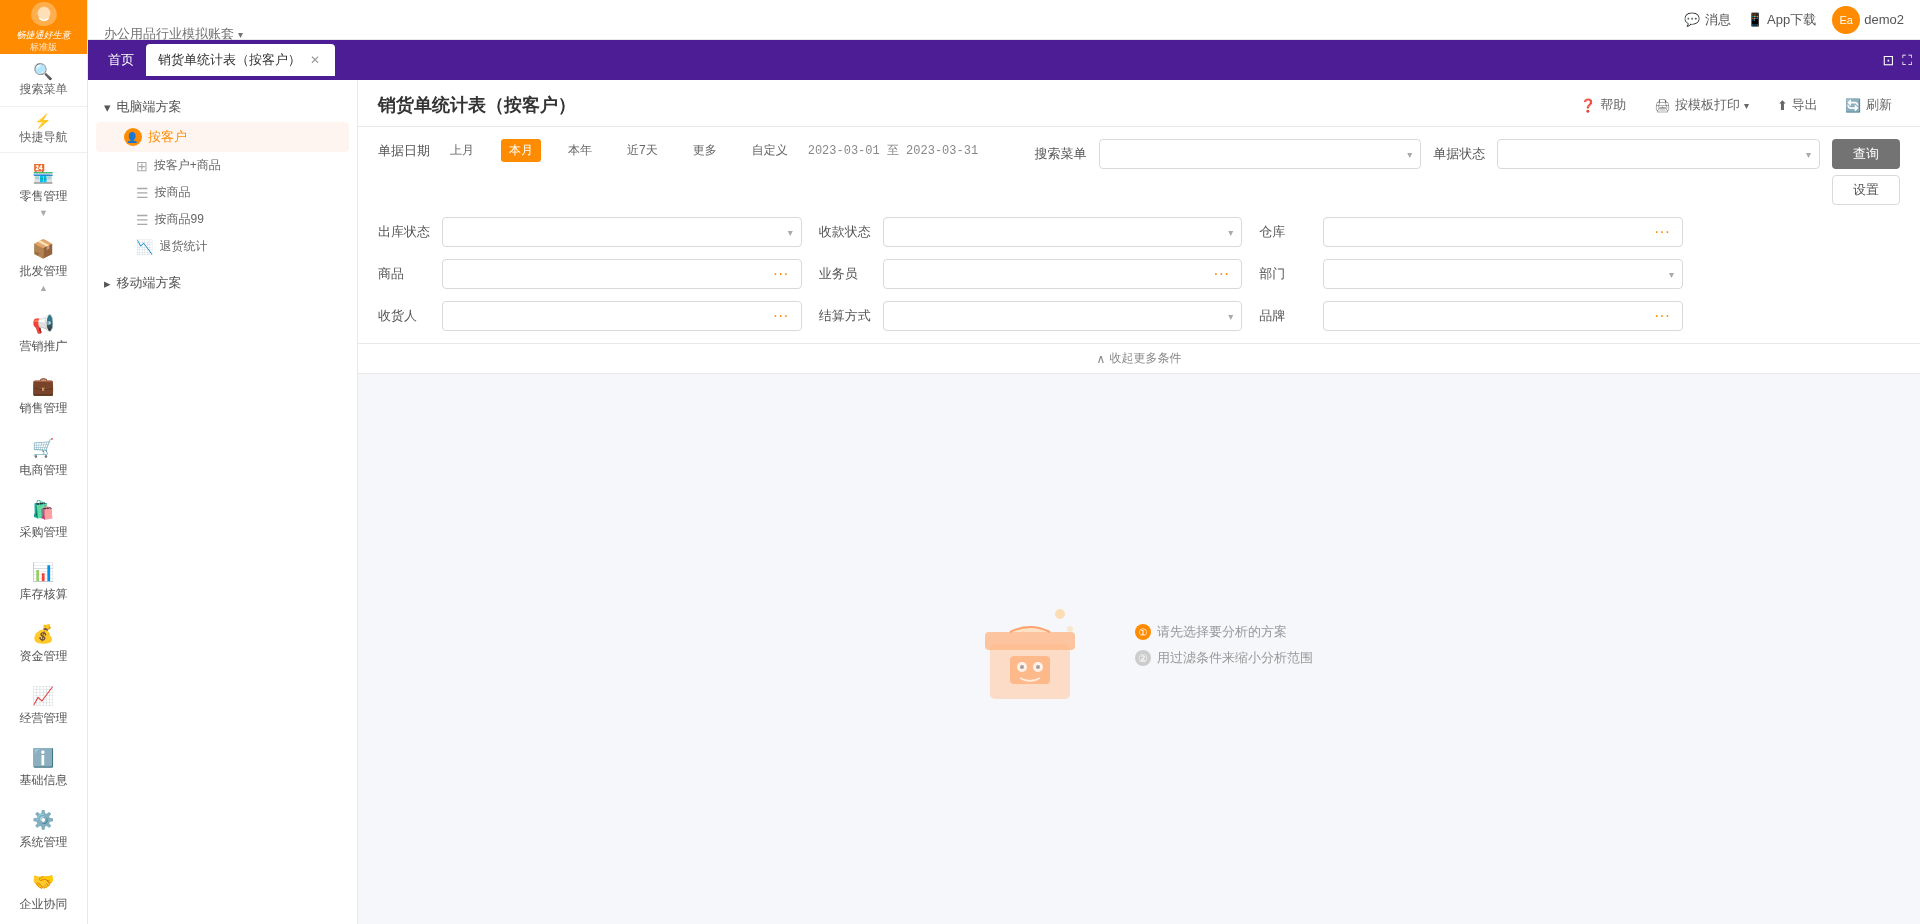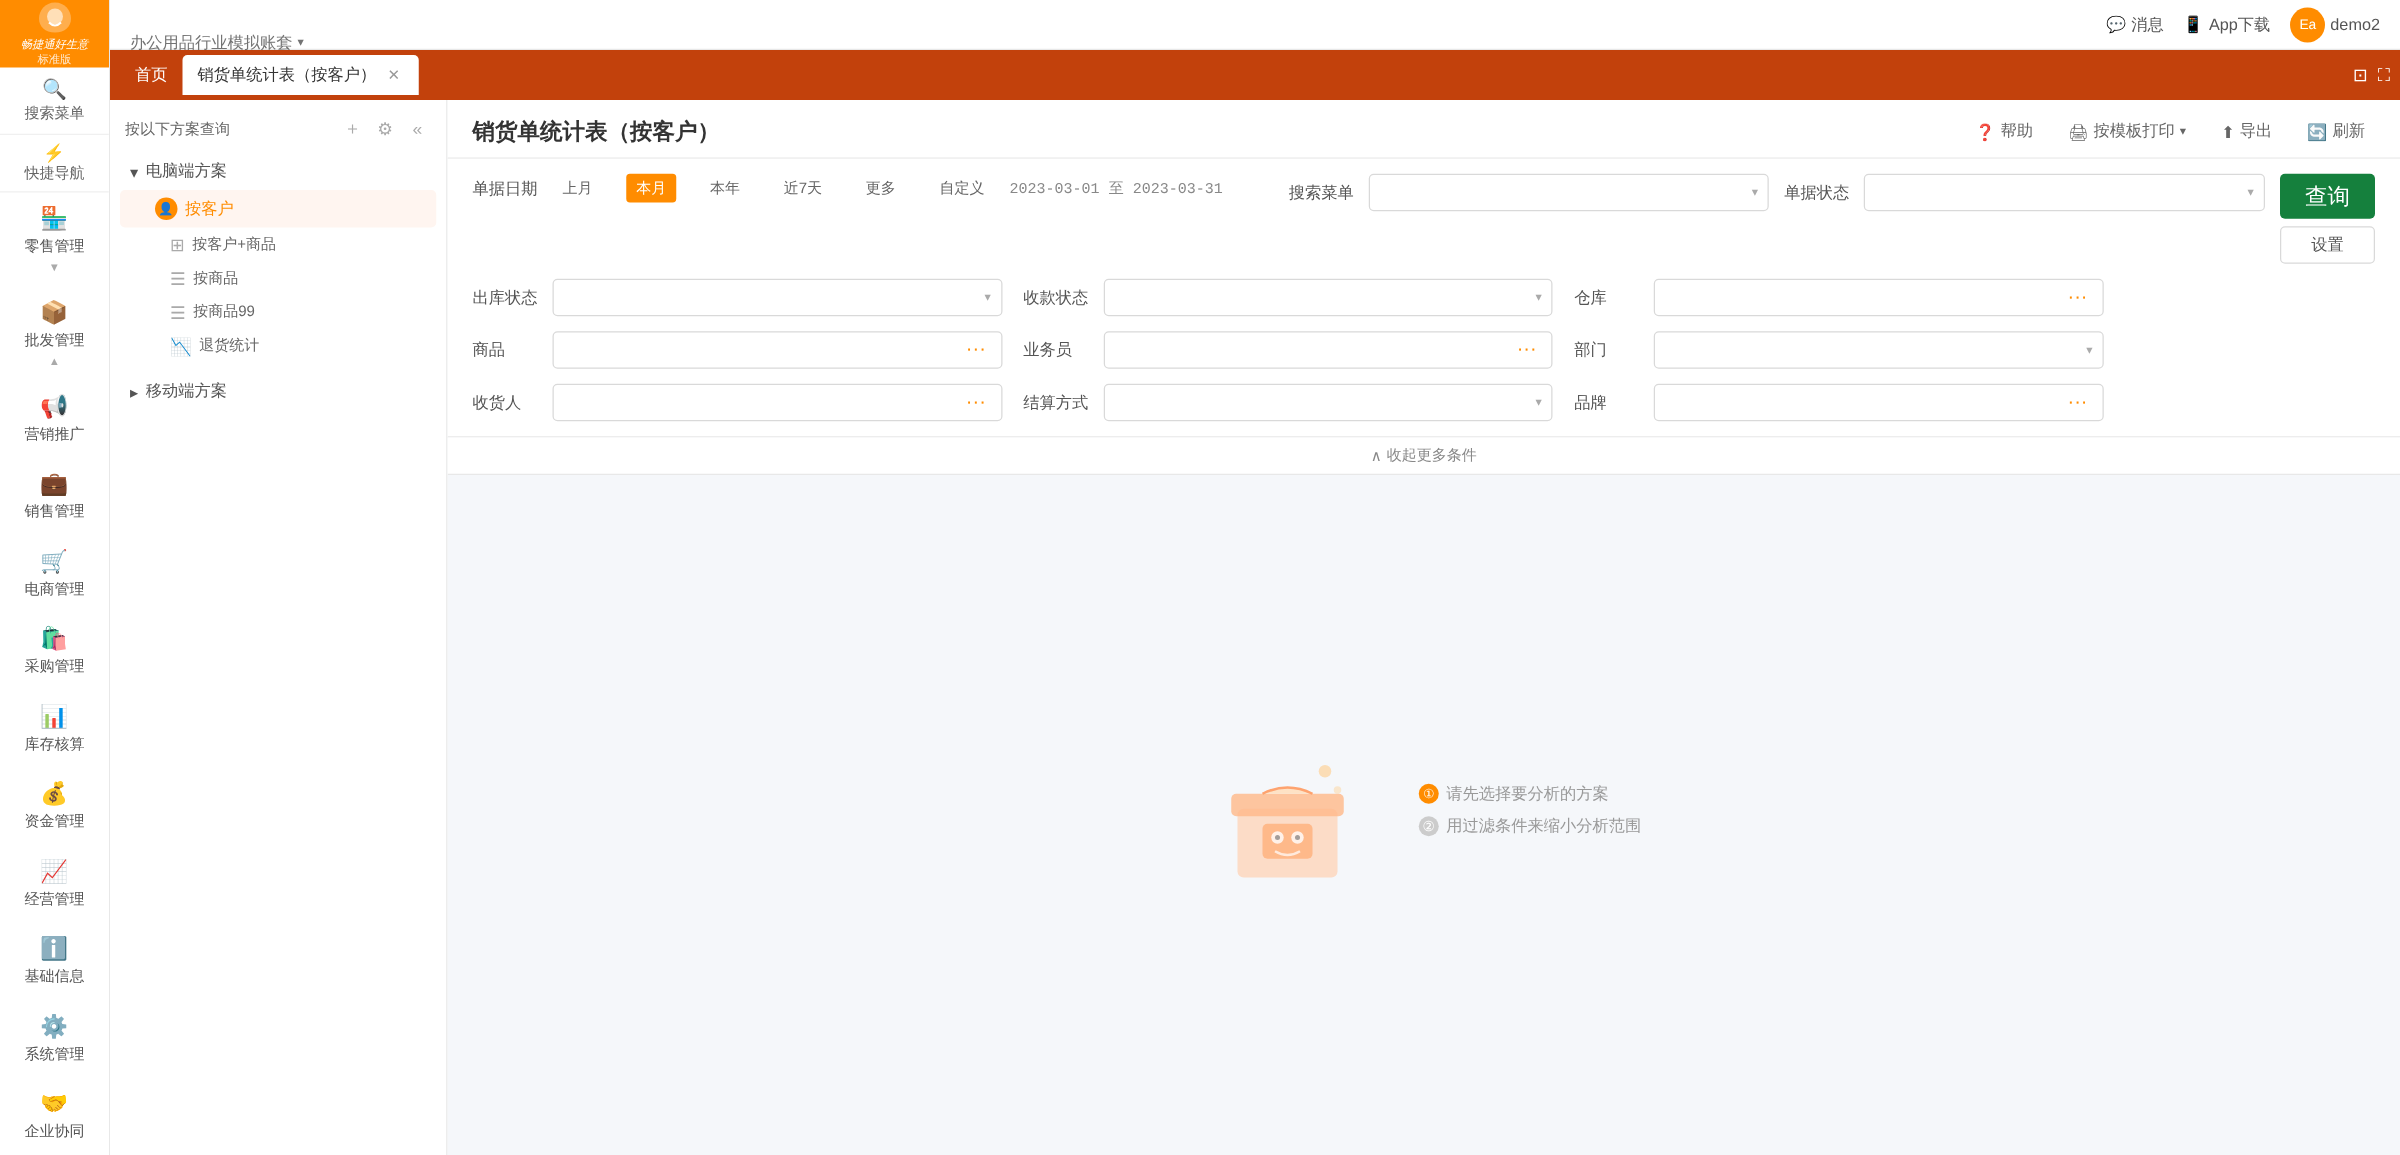--- a/index.html
+++ b/index.html
@@ -120,21 +120,21 @@
       color: white;
       display: flex;
       align-items: center;
       justify-content: center;
       font-size: 11px;
     }
 
     
     .tab-bar {
       height: 40px;
-      background: #c2410c;
+      background: #4c1d95;
       display: flex;
       align-items: center;
       padding: 0 8px;
     }
     .tab {
       height: 32px;
       padding: 0 12px;
       display: flex;
       align-items: center;
       gap: 6px;
@@ -351,26 +351,26 @@
       margin-left: 4px;
       font-family: Liberation Mono, monospace;
     }
     .filter-dots {
       color: #ff8c00;
       cursor: pointer;
       font-size: 16px;
       padding: 0 4px;
     }
     .btn-query {
-      background: #15803d;
+      background: #737373;
       color: white;
       border: none;
       padding: 6px 20px;
       border-radius: 4px;
-      font-size: 18px;
+      font-size: 13px;
       cursor: pointer;
       white-space: nowrap;
     }
     .btn-settings {
       background: white;
       color: #555;
       border: 1px solid #d9d9d9;
       padding: 5px 20px;
       border-radius: 4px;
       font-size: 13px;
@@ -573,28 +573,20 @@
     <div class="tab-spacer"></div>
     <div class="tab-actions">
       <span style="cursor:pointer;font-size:14px;">⊡</span>
       <span style="cursor:pointer;font-size:14px;">⛶</span>
     </div>
   </div>
 
   <div class="content-area">
 
     <div class="left-panel">
-      <div class="left-panel-header">
-        <span class="left-panel-title">按以下方案查询</span>
-        <div class="left-panel-actions">
-          <div class="icon-btn" title="添加">＋</div>
-          <div class="icon-btn" title="设置">⚙</div>
-          <div class="icon-btn" title="收起">«</div>
-        </div>
-      </div>
 
       <div class="tree-section">
         <div class="tree-group-header">
           <span>▾</span>
           <span>电脑端方案</span>
         </div>
 
         <div class="tree-item active">
           <div class="tree-item-icon">👤</div>
           <span>按客户</span>

